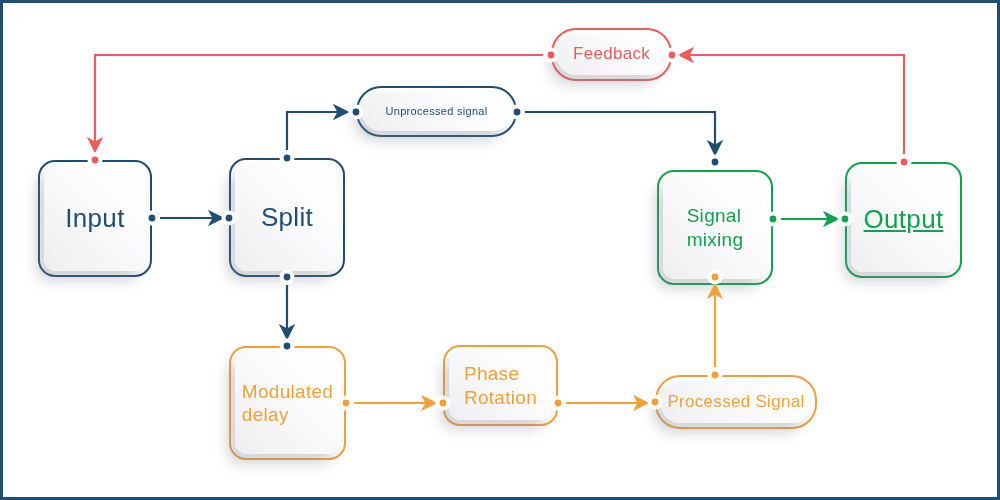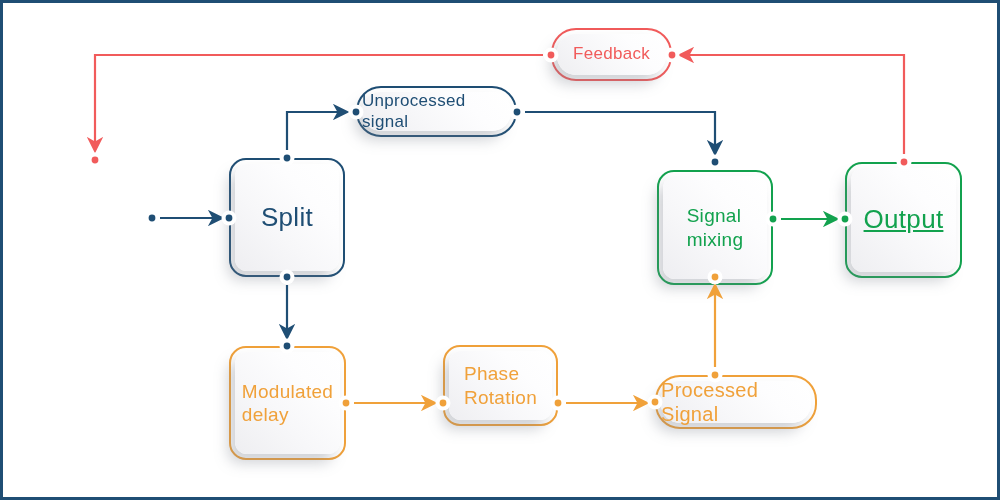--- a/index.html
+++ b/index.html
@@ -43,28 +43,33 @@
     width:1000px; height:500px;
     z-index:3;
     pointer-events:none;
   }
 </style>
 </head>
 <body>
 
 <div class="canvas">
   <div class="nodes">
+      <div class="node square" style="left: 38px; top: 160px; width: 114px; height: 117px; border-color: rgb(31, 78, 116);">
+        <div class="card">
+          <div class="label" style="color: rgb(31, 78, 116); font-size: 26px;">Input</div>
+        </div>
+      </div>
       <div class="node square" style="left: 229px; top: 158px; width: 116px; height: 119px; border-color: rgb(31, 78, 116); padding-left: 41px;">
         <div class="card">
           <div class="label" style="color: rgb(31, 78, 116); font-size: 26px;">Split</div>
         </div>
       </div>
       <div class="node pill" style="left: 356px; top: 86px; width: 161px; height: 51px; border-color: rgb(31, 78, 116);">
         <div class="card">
-          <div class="label" style="color: rgb(31, 78, 116); font-size: 17px;">Unprocessed signal</div>
+          <div class="label" style="color: rgb(31, 78, 116); font-size: 11px;">Unprocessed signal</div>
         </div>
       </div>
       <div class="node pill" style="left: 551px; top: 28px; width: 121px; height: 53px; border-color: rgb(241, 91, 91);">
         <div class="card">
           <div class="label" style="color: rgb(241, 91, 91); font-size: 17px;">Feedback</div>
         </div>
       </div>
       <div class="node square" style="left: 657px; top: 170px; width: 116px; height: 115px; border-color: rgb(18, 162, 78);">
         <div class="card">
           <div class="label" style="color: rgb(18, 162, 78); font-size: 19px;">Signal<br>mixing</div>
@@ -80,21 +85,21 @@
           <div class="label" style="color: rgb(240, 161, 58); font-size: 19px;">Modulated<br>delay</div>
         </div>
       </div>
       <div class="node square" style="left: 443px; top: 345px; width: 115px; height: 81px; border-color: rgb(240, 161, 58);">
         <div class="card">
           <div class="label" style="color: rgb(240, 161, 58); font-size: 19px;">Phase<br>Rotation</div>
         </div>
       </div>
       <div class="node pill" style="left: 655px; top: 375px; width: 162px; height: 54px; border-color: rgb(240, 161, 58);">
         <div class="card">
-          <div class="label" style="color: rgb(240, 161, 58); font-size: 20px;">Processed Signal</div>
+          <div class="label" style="color: rgb(240, 161, 58); font-size: 17px;">Processed Signal</div>
         </div>
       </div>
     </div>
   <svg class="overlay" viewBox="0 0 1000 500" width="1000" height="500">
       <defs>
         <marker id="arw0" viewBox="0 0 10 10" refX="8" refY="5" markerWidth="7.5" markerHeight="7.5" orient="auto">
           <path d="M0,0 L10,5 L0,10 L2.8,5 Z" fill="#1f4e74"></path>
         </marker>
         <marker id="arw1" viewBox="0 0 10 10" refX="8" refY="5" markerWidth="7.5" markerHeight="7.5" orient="auto">
           <path d="M0,0 L10,5 L0,10 L2.8,5 Z" fill="#f0a13a"></path>

